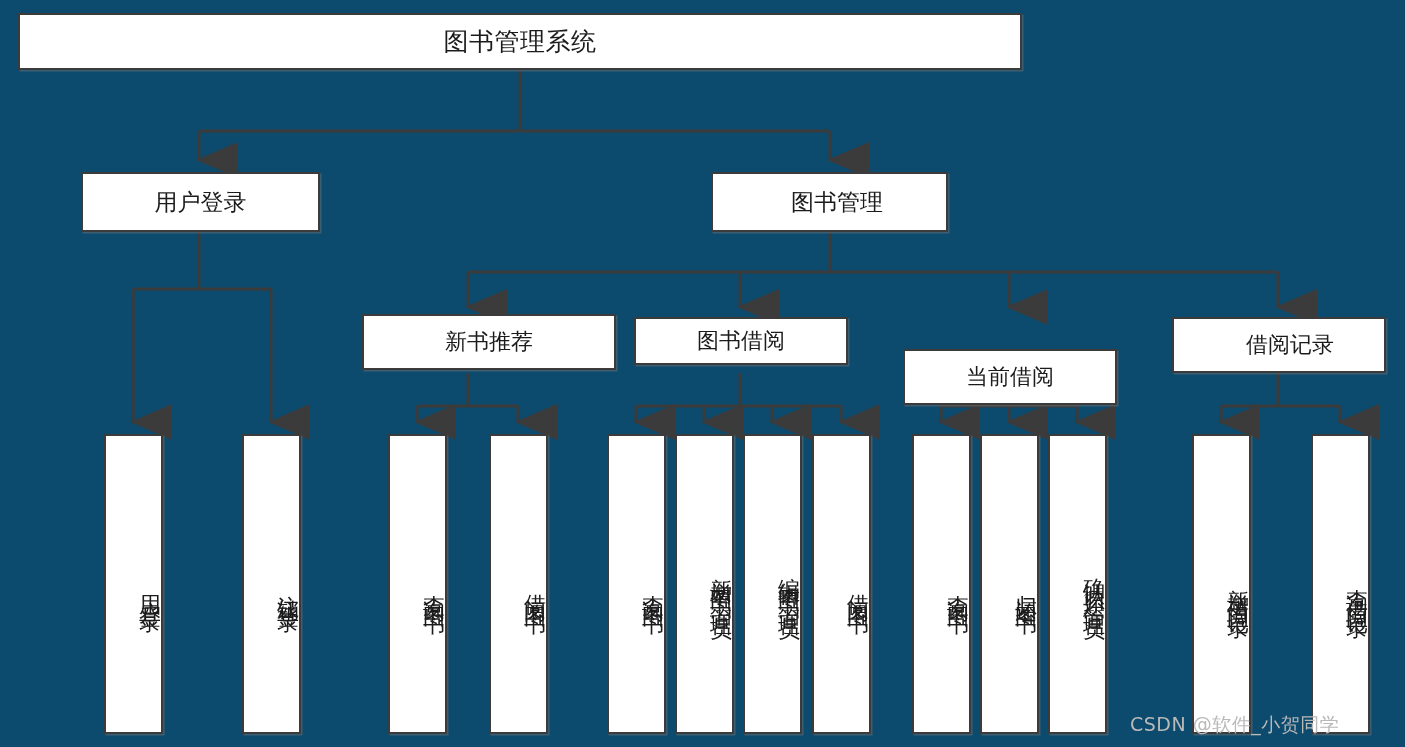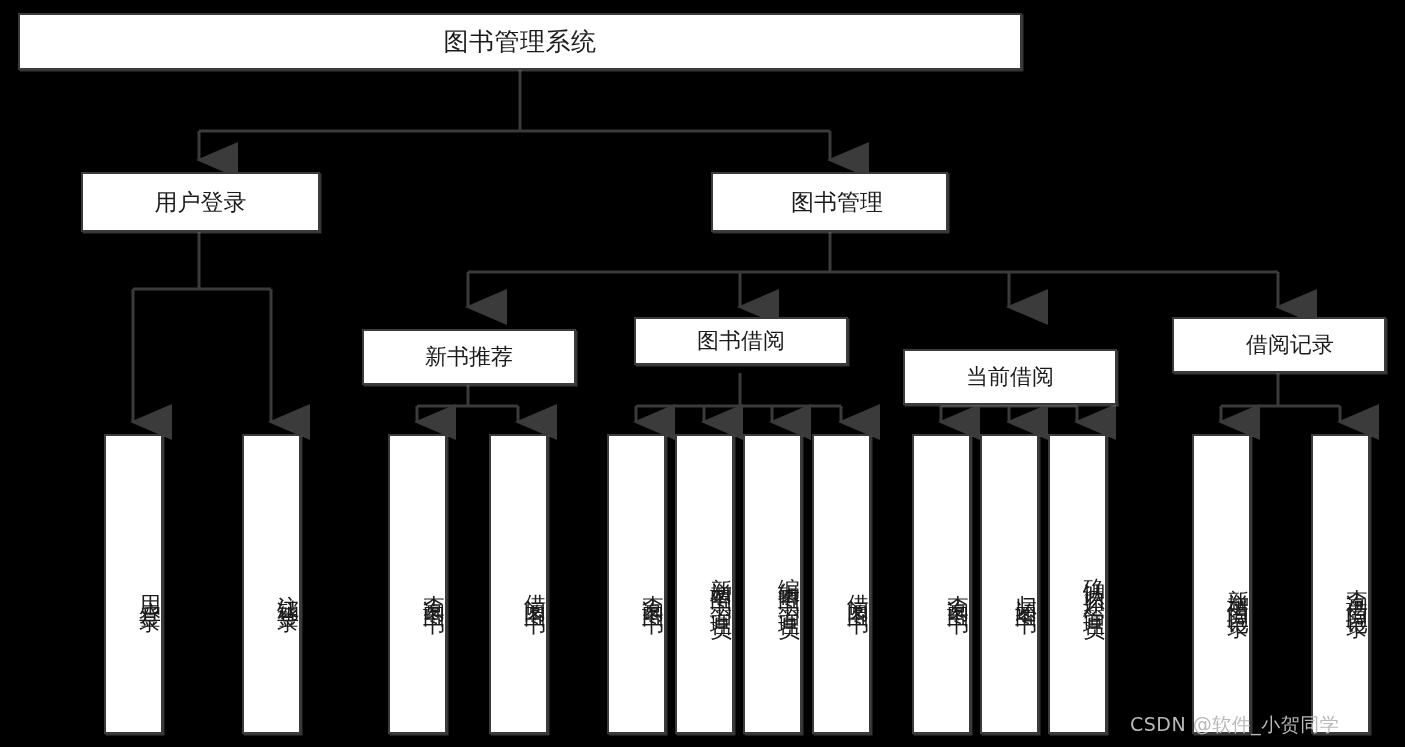--- a/index.html
+++ b/index.html
@@ -7,21 +7,21 @@
     padding: 0;
     background: #ffffff;
   }
   body {
     font-family: "DejaVu Sans", "Liberation Sans", sans-serif;
   }
   #canvas {
     position: relative;
     width: 1405px;
     height: 747px;
-    background: #000000;
+    background: #0c4a6e;
     overflow: hidden;
   }
   svg#wires {
     position: absolute;
     left: 0;
     top: 0;
     width: 1405px;
     height: 747px;
     pointer-events: none;
   }
@@ -131,21 +131,21 @@
   </div>
 
   <div class="node level2" style="left:81px; top:172px; width:239px; height:60px;">
     <span>用户登录</span>
   </div>
 
   <div class="node level2" style="left:711px; top:172px; width:237px; height:60px;padding-left:15px;">
     <span>图书管理</span>
   </div>
 
-  <div class="node level3" style="left:362px; top:329px; width:214px; height:56px;">
+  <div class="node level3" style="left:362px; top:314px; width:254px; height:56px;">
     <span>新书推荐</span>
   </div>
 
   <div class="node level3" style="left:634px; top:317px; width:214px; height:48px;">
     <span>图书借阅</span>
   </div>
 
   <div class="node level3" style="left:903px; top:317px; width:214px; height:56px;margin-top:32px;">
     <span>当前借阅</span>
   </div>

